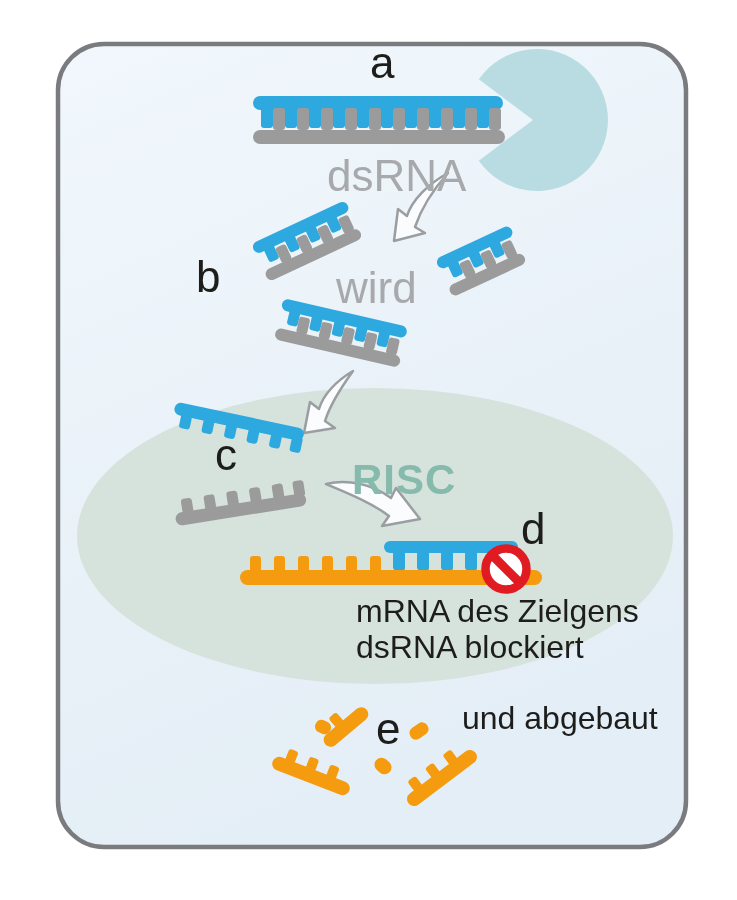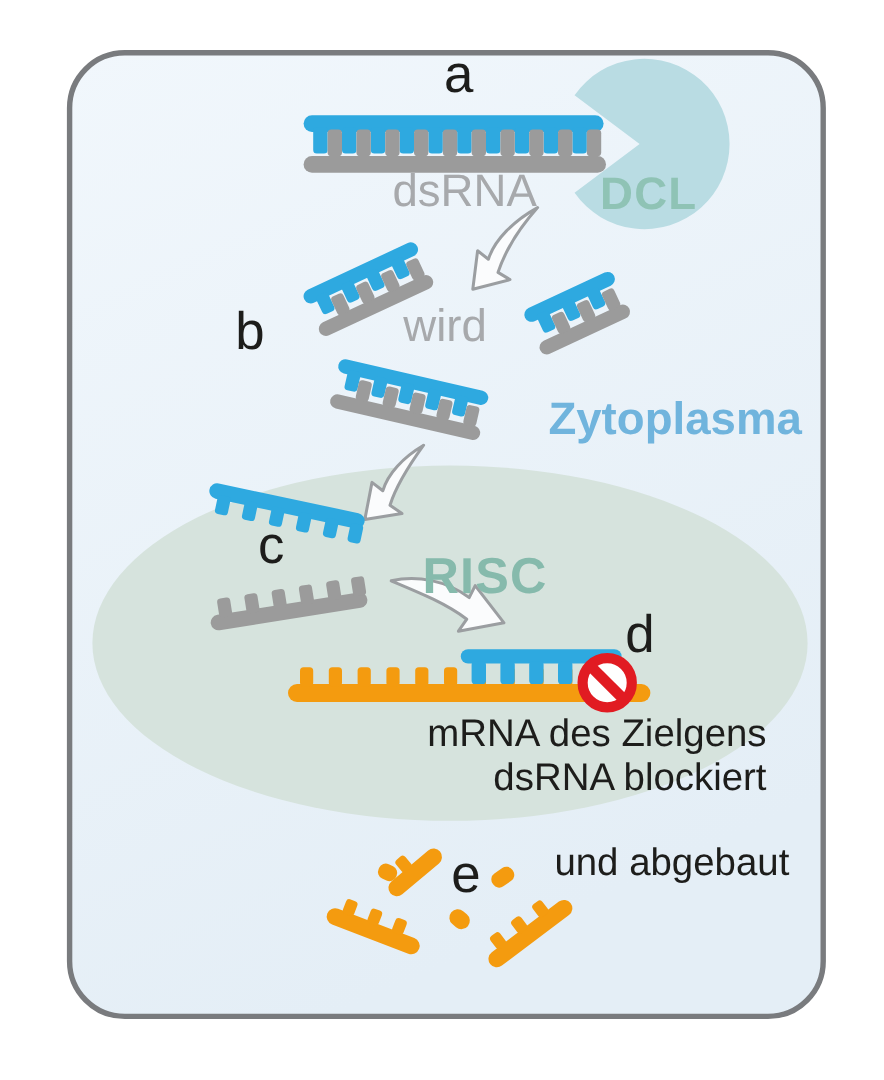--- a/index.html
+++ b/index.html
@@ -5,21 +5,21 @@
   html,body{margin:0;padding:0;}
   body{
     width:737px;height:900px;background:#ffffff;
     font-family:"Liberation Sans","DejaVu Sans",sans-serif;
     position:relative;overflow:hidden;
   }
   .stage{position:absolute;left:0;top:0;width:737px;height:900px;}
   .stage svg{position:absolute;left:0;top:0;}
   .lbl{position:absolute;white-space:nowrap;line-height:1.05;}
   .step{font-size:44px;color:#1d1d1b;}
-  .gray-ann{font-size:38px;color:#a7a9ac;}
+  .gray-ann{font-size:44px;color:#a7a9ac;margin-top:12px;}
   .dcl-txt{font-size:38px;font-weight:bold;color:#8fc3b5;letter-spacing:1px;}
   .zyto-txt{font-size:38px;font-weight:bold;color:#70b4dd;}
   .risc-txt{font-size:42px;font-weight:bold;color:#86baac;letter-spacing:1px;}
   .black-ann{font-size:32px;color:#1d1d1b;line-height:36px;}
 </style>
 </head>
 <body>
 
 <div class="stage">
 
@@ -199,27 +199,25 @@
       <rect x="-42" y="-7" width="84" height="14" rx="7"></rect>
       <rect x="-30" y="-18" width="10" height="13" rx="3"></rect>
           <rect x="-8" y="-18" width="10" height="13" rx="3"></rect>
       <rect x="14" y="-18" width="10" height="13" rx="3"></rect>
     </g>
   </g>
 </svg>
 
 <div class="lbl step" style="left:370px;top:40px;">a</div>
 <div class="lbl gray-ann" style="left:327px;top:141px;">dsRNA</div>
-<div class="lbl dcl-txt" style="left:500px;top:143px;">DCL</div>
 <div class="lbl step" style="left:196px;top:254px;">b</div>
 <div class="lbl gray-ann" style="left:336px;top:253px;">wird</div>
-<div class="lbl zyto-txt" style="left:457px;top:331px;">Zytoplasma</div>
 <div class="lbl risc-txt" style="left:352px;top:422px;margin-top:36px;">RISC</div>
 <div class="lbl step" style="left:215px;top:432px;">c</div>
 <div class="lbl step" style="left:521px;top:506px;">d</div>
-<div class="lbl black-ann" style="left:356px;top:593px;text-align:right;">
+<div class="lbl black-ann" style="left:356px;top:593px;">
   <div>mRNA des Zielgens</div>
   <div>dsRNA blockiert</div>
 </div>
 <div class="lbl step" style="left:376px;top:706px;">e</div>
 <div class="lbl black-ann" style="left:462px;top:700px;">und abgebaut</div>
 
 </div>
 
 </body></html>

